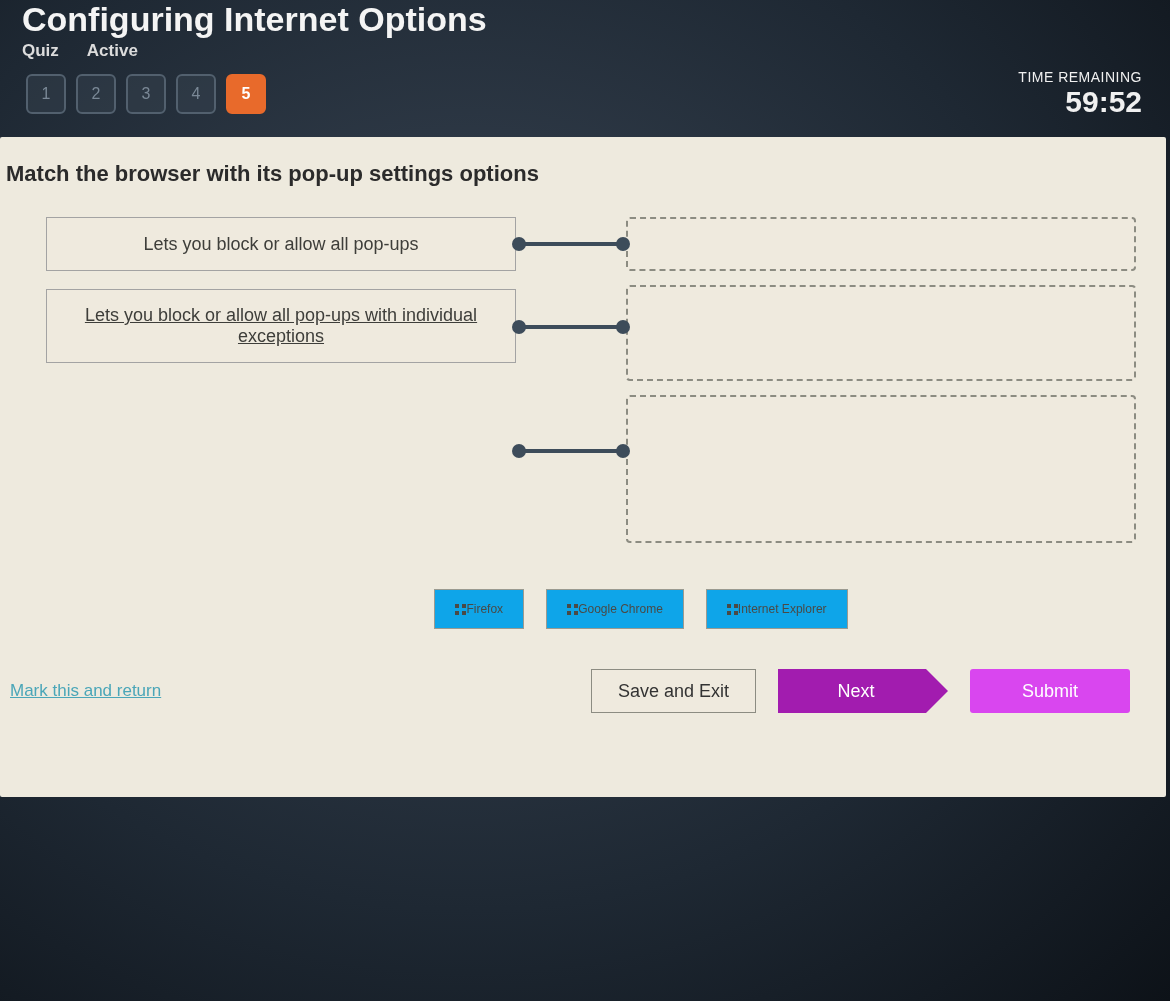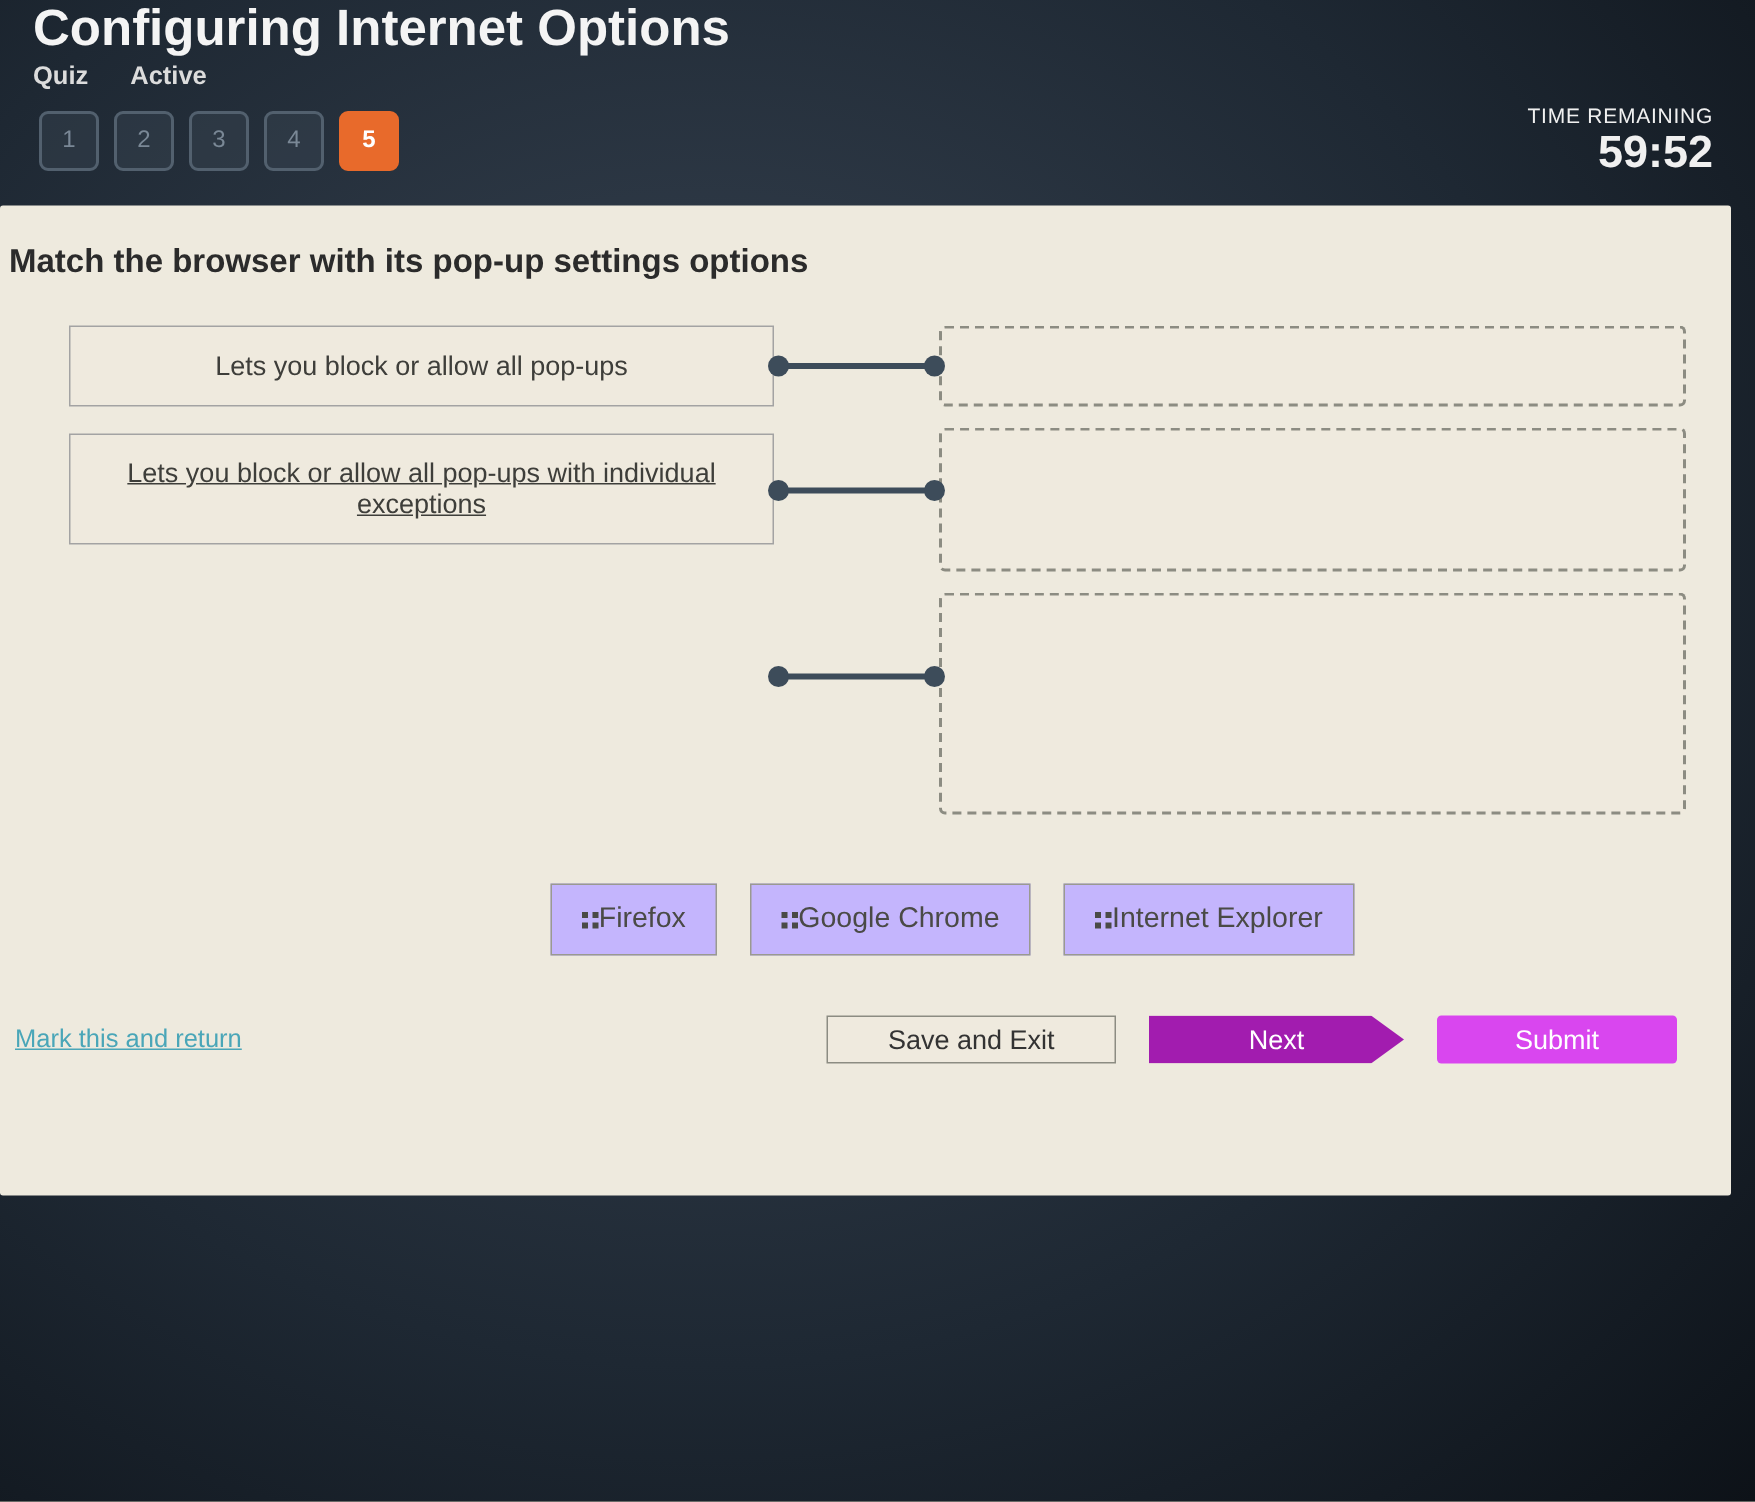--- a/index.html
+++ b/index.html
@@ -67,21 +67,21 @@
     font-weight: bold;
   }
   .timer {
     text-align: right;
     color: #f0f0f0;
   }
   .timer-label { font-size: 14px; letter-spacing: 0.5px; }
   .timer-value { font-size: 30px; font-weight: bold; }
   .panel {
     background: #eeeade;
-    margin: 0 16px 0 0;
+    margin: 0 4px 0 0;
     padding: 24px 30px 28px 6px;
     min-height: 660px;
     border-radius: 2px;
     position: relative;
   }
   .prompt {
     font-size: 22px;
     font-weight: bold;
     color: #2b2b2b;
     padding: 0 0 30px 0;
@@ -133,23 +133,23 @@
   .connector::after { right: -4px; }
   .chips {
     display: flex;
     gap: 22px;
     justify-content: center;
     margin-top: 46px;
     padding-left: 140px;
   }
   .chip {
     border: 1px solid #9a9a90;
-    background: #c4b5fd;
+    background: #0ea5e9;
     padding: 12px 20px;
-    font-size: 19px;
+    font-size: 12px;
     color: #4a4a46;
     display: flex;
     align-items: center;
     cursor: grab;
   }
   .grip {
     display: inline-grid;
     grid-template-columns: repeat(2, 4px);
     grid-template-rows: repeat(2, 4px);
     gap: 3px;
@@ -163,22 +163,22 @@
     padding: 0 6px 0 4px;
   }
   .mark-link {
     color: #4aa6b8;
     font-size: 17px;
     text-decoration: underline;
     cursor: pointer;
   }
   .footer-right { display:flex; gap:22px; align-items:center; }
   .btn {
-    height: 32px;
-    padding: 0 40px;
+    height: 44px;
+    padding: 0 26px;
     font-size: 18px;
     display:flex; align-items:center; justify-content:center;
     cursor: pointer;
     border: none;
   }
   .btn-save {
     background: #efeade;
     border: 1px solid #8c8c82;
     color: #333;
   }

